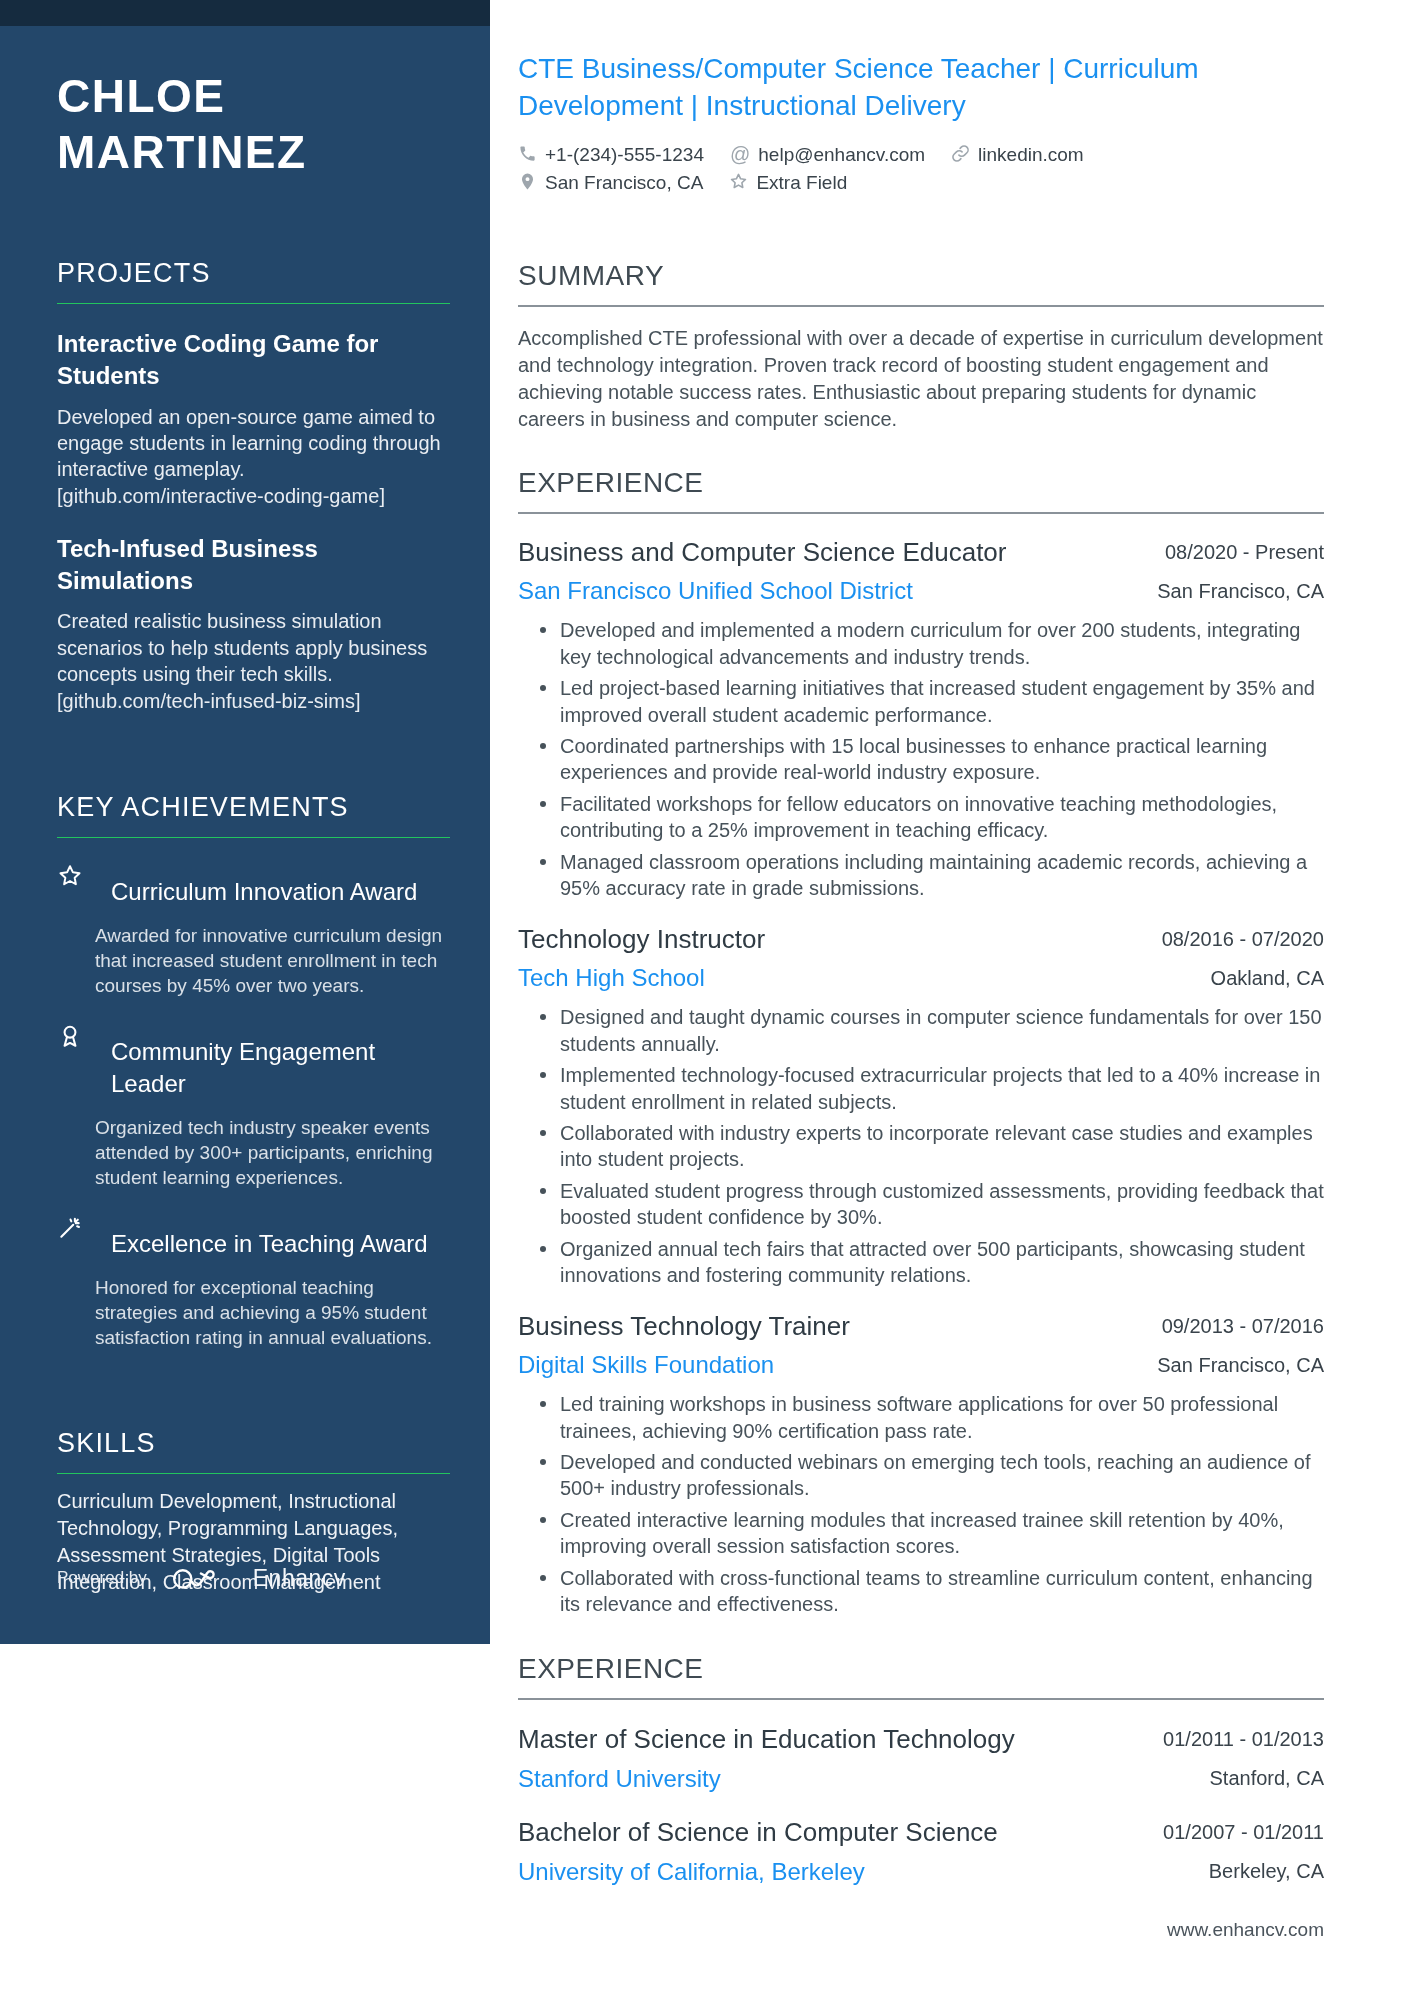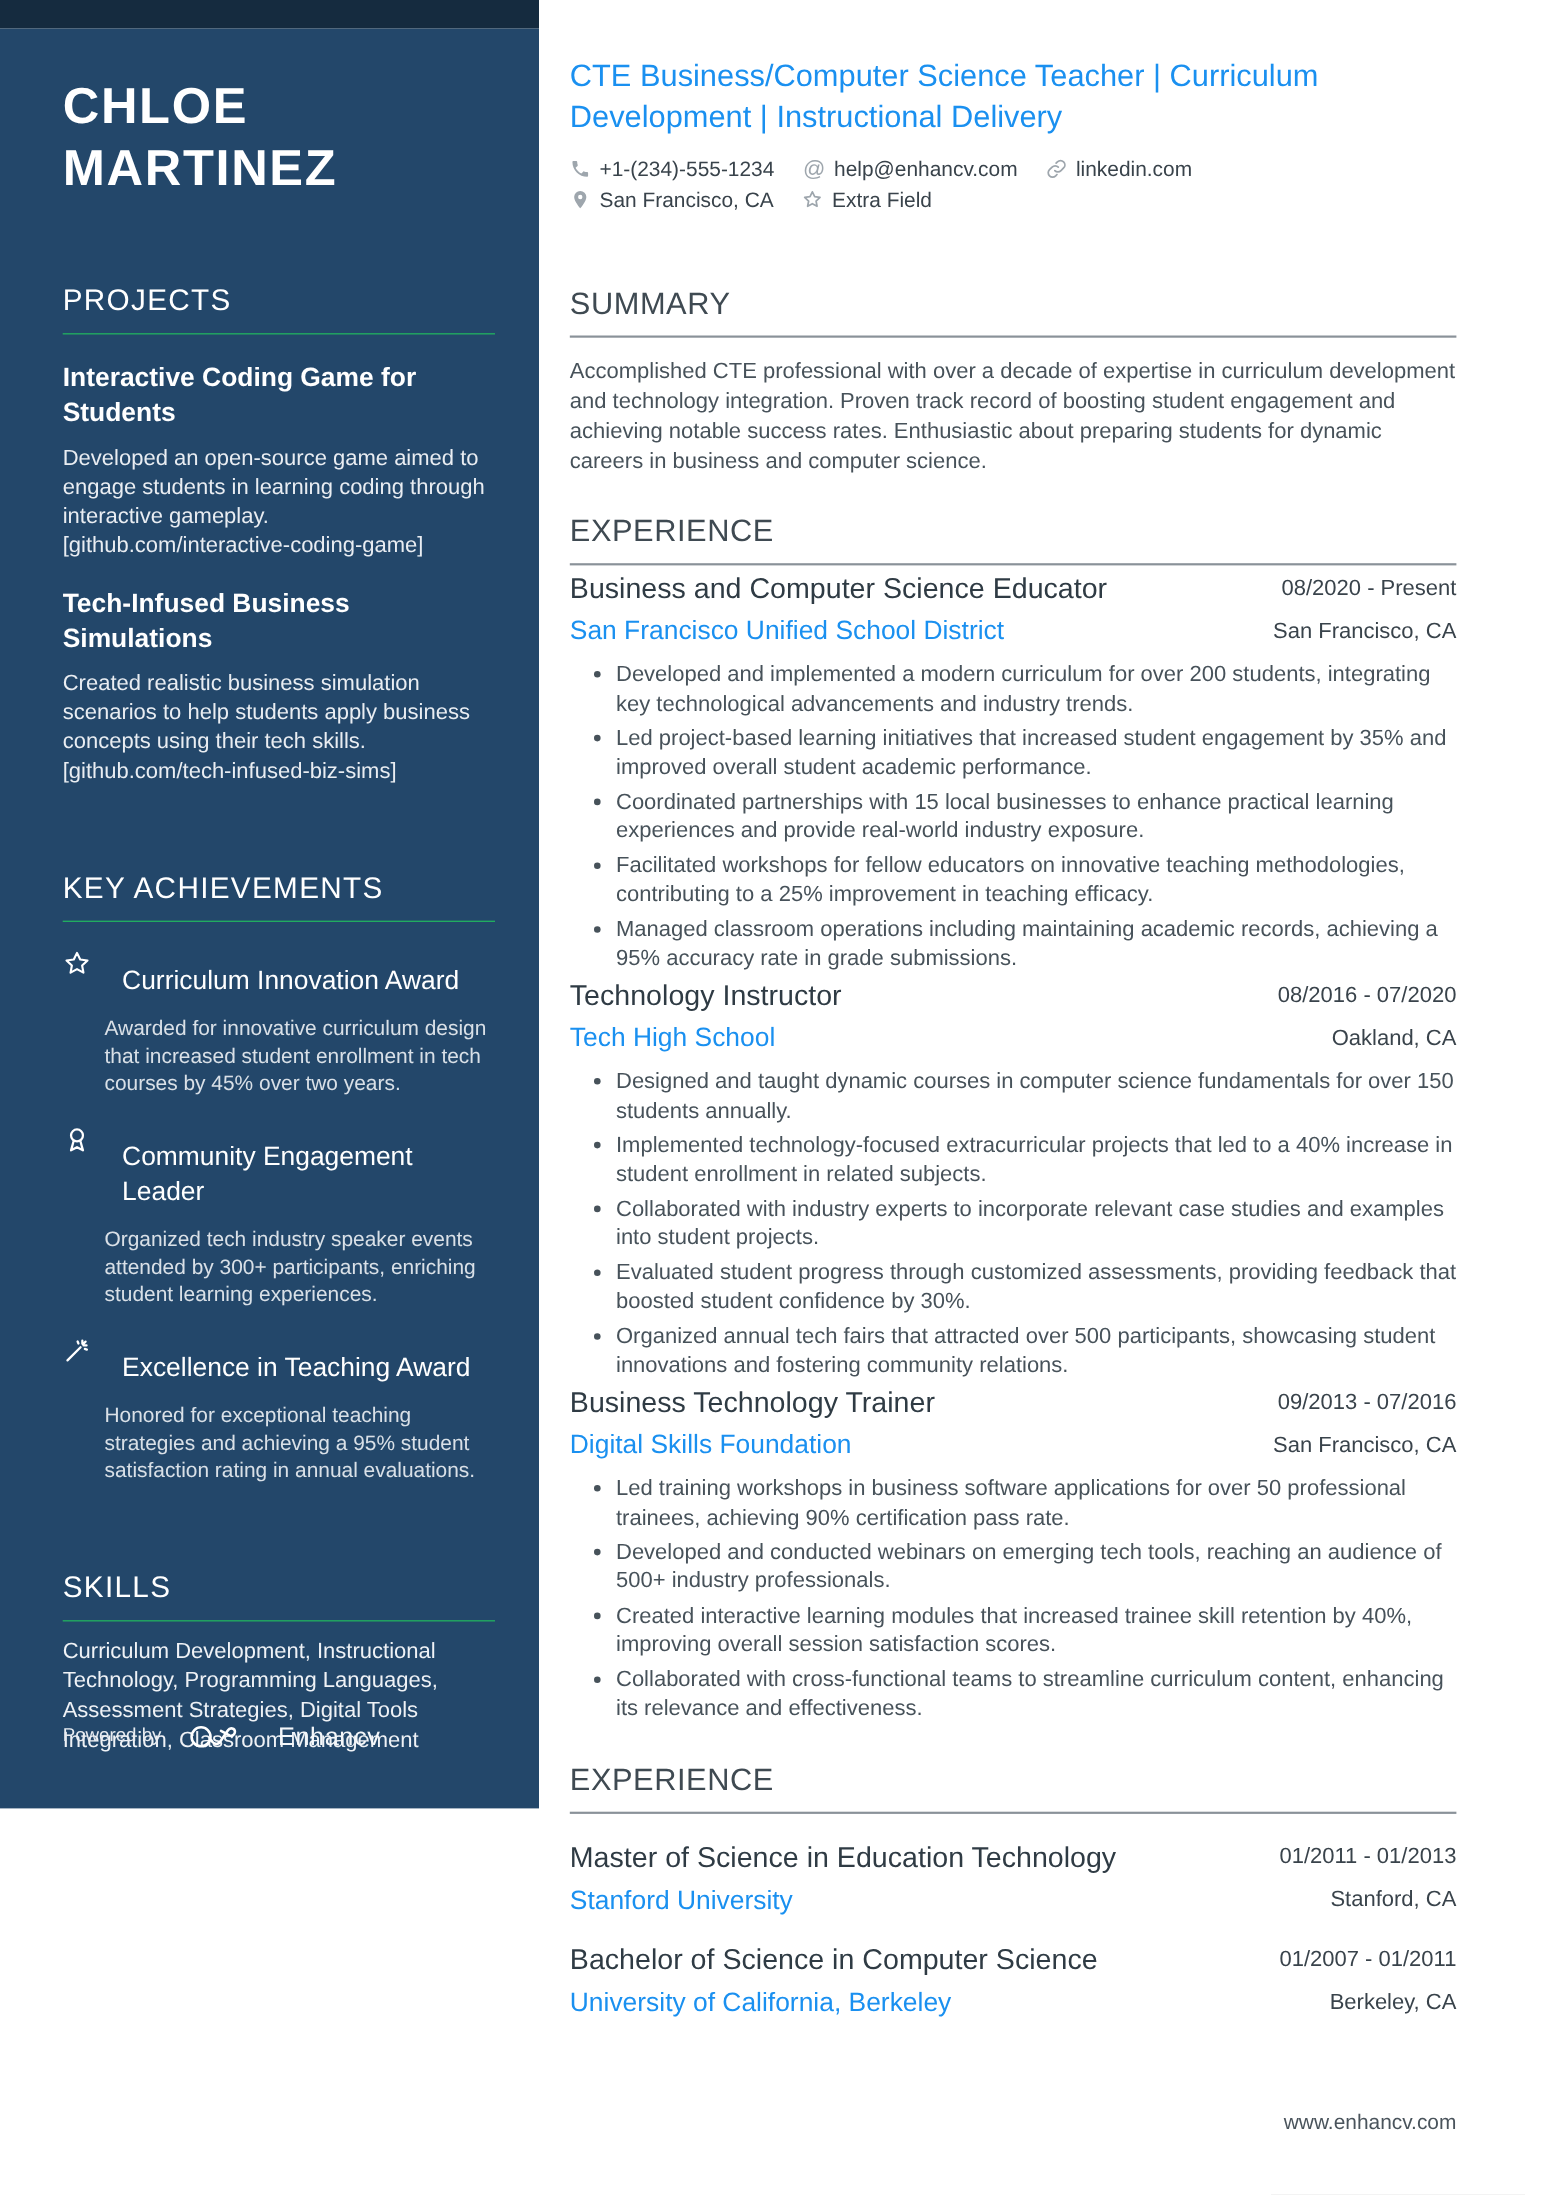--- a/index.html
+++ b/index.html
@@ -33,21 +33,21 @@
   .c-row{display:flex;align-items:center;gap:26px;margin-top:6px;}
   .c-item{display:flex;align-items:flex-start;gap:8px;font-size:19px;color:#39434B;}
   .c-item svg{width:19px;height:19px;}
   .at::before{content:"@";font-size:20px;color:#9EA6AD;line-height:1;}
   .m-heading{font-size:28px;font-weight:400;letter-spacing:.5px;color:#3F4A52;
              padding-bottom:13px;border-bottom:2px solid #8A9299;margin:0;}
   .m-summary{margin-top:66px;}
   .m-experience{margin-top:34px;}
   .m-education{margin-top:36px;}
   .summary-text{font-size:20px;line-height:1.35;color:#47525A;margin:18px 0 0 0;}
-  .job{margin-top:6px;}
+  .job{margin-top:23px;}
   .job-head{display:flex;justify-content:space-between;}
   .job-title{font-size:26px;font-weight:400;color:#2F3B44;margin:0;}
   .job-company{font-size:24px;font-weight:500;color:#1A90F0;margin:9px 0 0 0;}
   .job-right{text-align:right;flex:0 0 auto;padding-left:16px;}
   .job-dates{font-size:20px;color:#39434B;margin:4px 0 0 0;}
   .job-loc{font-size:20px;color:#39434B;margin:16px 0 0 0;}
   ul.bullets{list-style:none;margin:12px 0 6px 0;padding:0 0 0 22px;}
   ul.bullets li{position:relative;font-size:20px;line-height:1.32;color:#47525A;
                 padding-left:20px;margin-top:5px;}
   ul.bullets li::before{content:"";position:absolute;left:0;top:10px;width:6px;height:6px;

